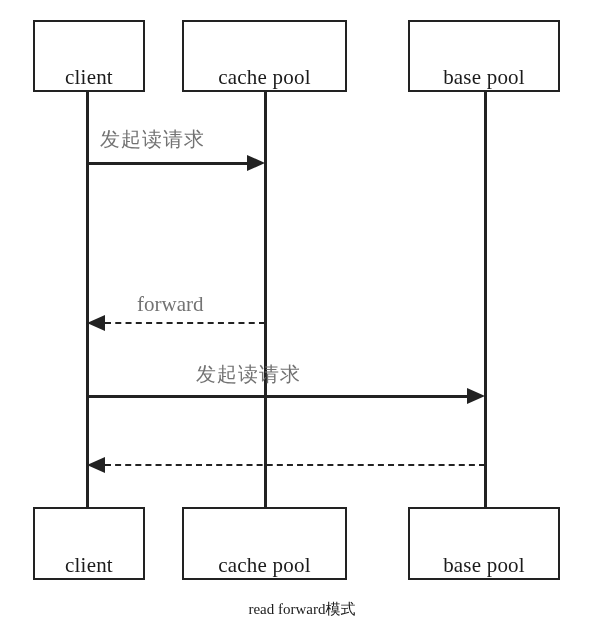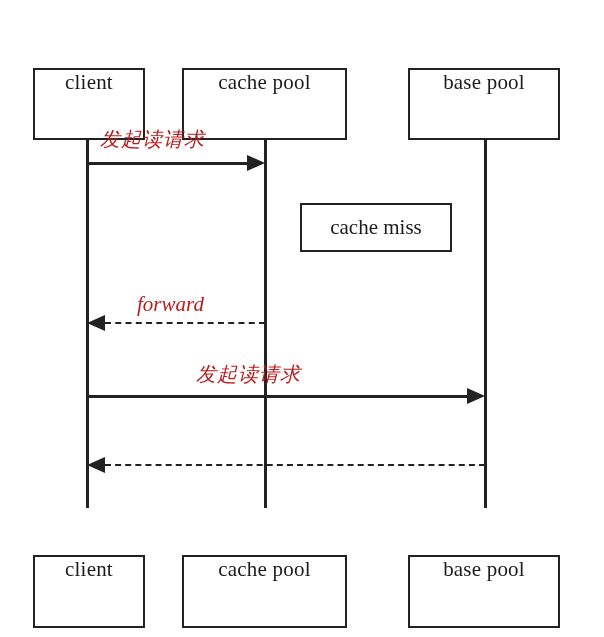--- a/index.html
+++ b/index.html
@@ -21,50 +21,48 @@
     top: 0;
     width: 604px;
     height: 637px;
   }
   .participant-box {
     position: absolute;
     border: 2.5px solid #222222;
     background: #ffffff;
     box-sizing: border-box;
     display: flex;
-    align-items: flex-start;
+    align-items: flex-end;
     justify-content: center;
     font-size: 21px;
     letter-spacing: 0.2px;
     color: #1b1b1b;
-    margin-top: 48px;
   }
   .lifeline {
     position: absolute;
     width: 2.5px;
     background: #222222;
   }
   .note-box {
     position: absolute;
     border: 2.5px solid #222222;
     background: #ffffff;
     box-sizing: border-box;
     display: flex;
     align-items: center;
     justify-content: center;
     font-size: 21px;
     color: #1b1b1b;
   }
   .msg-label {
     position: absolute;
     font-size: 21px;
-    color: #b91c1c;
+    color: #737373;
     white-space: nowrap;
     line-height: 1;
-    font-style: italic;
   }
   .msg-label.cjk {
     font-family: "DejaVu Sans", "Liberation Sans", sans-serif;
     font-size: 20px;
     letter-spacing: 1px;
   }
   .msg-line-solid {
     position: absolute;
     height: 2.5px;
     background: #222222;
@@ -118,23 +116,20 @@
     <span>cache pool</span>
   </div>
   <div class="participant-box" style="left:408px; top:20px; width:152px; height:72px;">
     <span>base pool</span>
   </div>
 
   <div class="msg-label cjk" style="left:100px; top:129px;">发起读请求</div>
   <div class="msg-line-solid" style="left:87px; top:162px; width:161px;"></div>
   <div class="arrowhead right" style="left:247px; top:155px;"></div>
 
-  <div class="note-box" style="left:300px; top:203px; width:152px; height:49px;">
-    <span>cache miss</span>
-  </div>
 
   <div class="msg-label" style="left:137px; top:294px;">forward</div>
   <div class="msg-line-dashed" style="left:105px; top:322px; width:160px;"></div>
   <div class="arrowhead left" style="left:87px; top:315px;"></div>
 
   <div class="msg-label cjk" style="left:196px; top:364px;">发起读请求</div>
   <div class="msg-line-solid" style="left:87px; top:395px; width:381px;"></div>
   <div class="arrowhead right" style="left:467px; top:388px;"></div>
 
   <div class="msg-line-dashed" style="left:105px; top:464px; width:380px;"></div>
@@ -143,14 +138,17 @@
   <div class="participant-box" style="left:33px; top:507px; width:112px; height:73px;">
     <span>client</span>
   </div>
   <div class="participant-box" style="left:182px; top:507px; width:165px; height:73px;">
     <span>cache pool</span>
   </div>
   <div class="participant-box" style="left:408px; top:507px; width:152px; height:73px;">
     <span>base pool</span>
   </div>
 
+  <div id="caption">
+    <span>read forward</span><span class="cjk-seg">模式</span>
+  </div>
 
 </div>
 
 </body></html>

